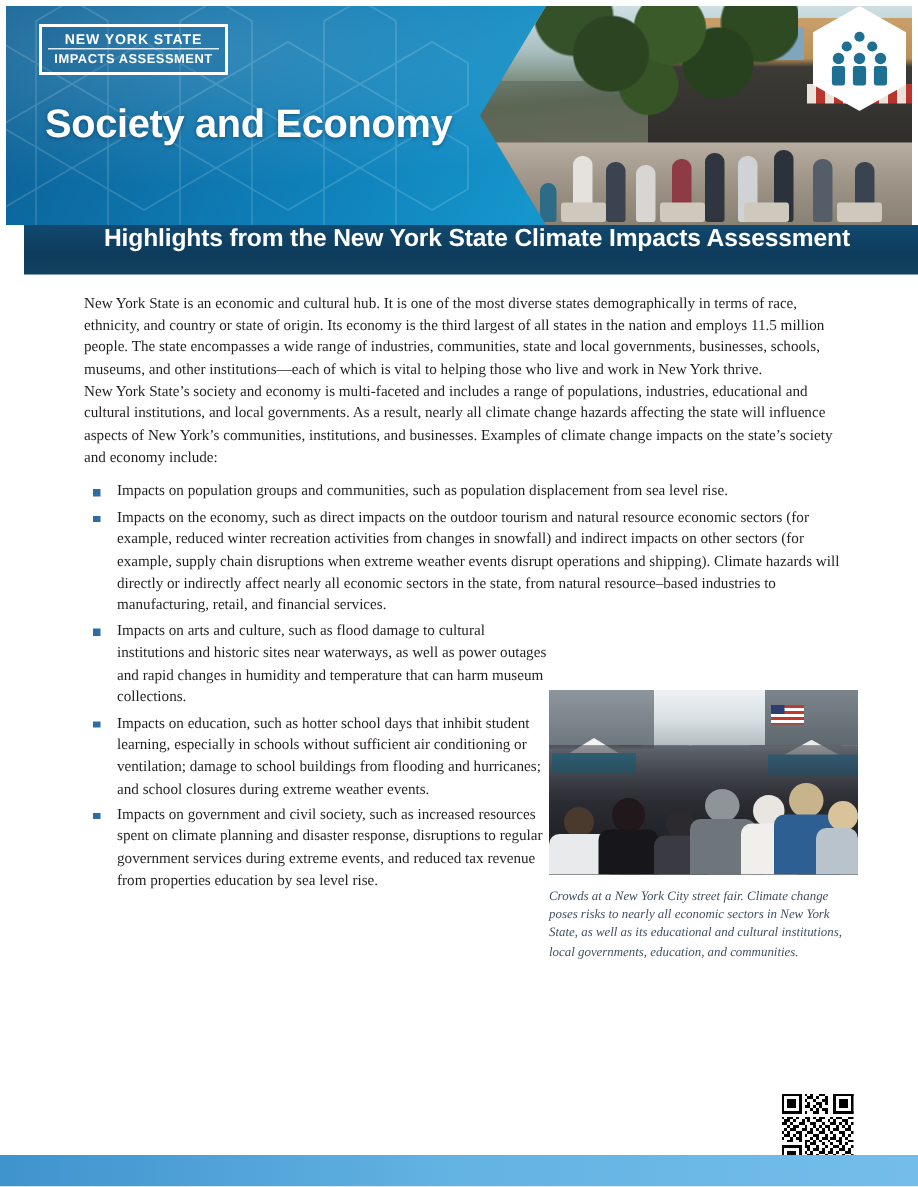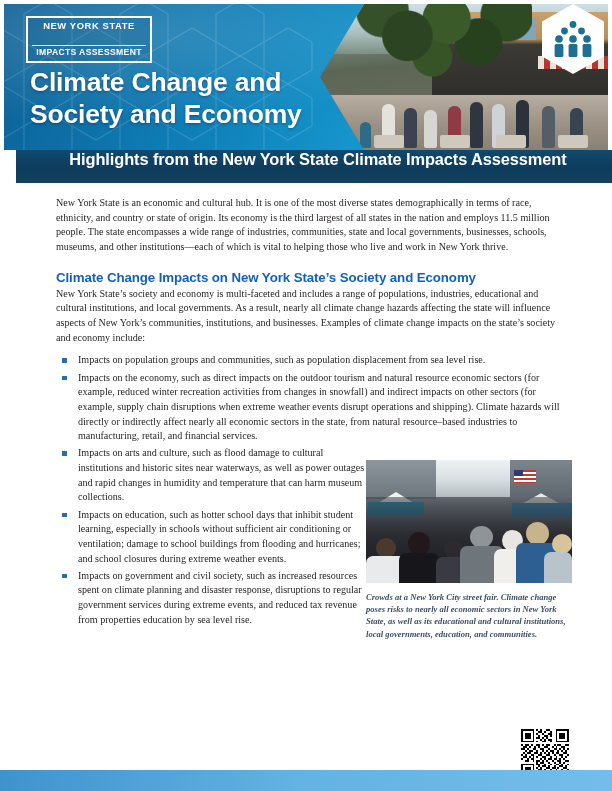--- a/index.html
+++ b/index.html
@@ -124,21 +124,21 @@
   }
   .logo-mid {
     color: #ffffff; font-size: 22.5px; font-weight: bold;
     letter-spacing: .2px; line-height: 1.02;
     position: relative; white-space: nowrap;
   }
   .logo-bot {
     color: #ffffff; font-size: 8.6px; font-weight: bold;
     letter-spacing: .35px; line-height: 1.2;
     border-top: 1px solid rgba(255,255,255,.85);
-    margin-top: 14px; padding-top: 1px;
+    margin-top: 1px; padding-top: 1px;
   }
 
   
   .banner {
     position: absolute;
     left: 16px; top: 150px;
     width: 604px; height: 33px;
     background: linear-gradient(180deg,#11496f 0%, #0e3c5c 55%, #10425f 100%);
     display: flex; align-items: flex-start; justify-content: center;
   }
@@ -195,21 +195,20 @@
     background: #2e6ca4;
   }
   ul.bullets > li b { font-weight: normal; }
   li.narrow { width: 310px; }
 
   
   .figure {
     position: absolute;
     left: 366px; top: 460px;
     width: 183px;
-    font-weight: bold;
   }
   .figure-img {
     position: relative;
     width: 206px; height: 123px;
     overflow: hidden;
     background: linear-gradient(180deg,#d6dde2 0%, #9aa4ab 26%, #4c5157 60%, #3a3d42 100%);
   }
   .fi-sky { position:absolute; left:0; top:0; width:100%; height:30%;
     background: linear-gradient(180deg,#eef2f4 0%, #d7dee2 55%, #b5bcc1 100%); }
   .fi-bldgL { position:absolute; left:0; top:0; width:34%; height:32%;
@@ -316,21 +315,20 @@
         <b style="left:238px;"></b>
       </div>
     </div>
 
     <div class="logo">
       <div class="logo-top">NEW YORK STATE</div>
       <div class="logo-bot">IMPACTS ASSESSMENT</div>
     </div>
 
     <div class="hero-title">
-      <div>Climate Change and</div>
       <div>Society and Economy</div>
     </div>
 
     <div class="hex-badge">
       <svg viewBox="0 0 40 38">
         <g fill="#1f6f93">
           <circle cx="20" cy="4.5" r="3.4"></circle>
           <circle cx="11.5" cy="11" r="3.4"></circle>
           <circle cx="28.5" cy="11" r="3.4"></circle>
           <circle cx="6" cy="19" r="3.8"></circle>
@@ -345,21 +343,20 @@
   </div>
 
   <div class="banner">
     <div class="banner-text">Highlights from the New York State Climate Impacts Assessment</div>
   </div>
 
   <div class="content">
 
     <p class="para intro">New York State is an economic and cultural hub. It is one of the most diverse states demographically in terms of race, ethnicity, and country or state of origin. Its economy is the third largest of all states in the nation and employs 11.5 million people. The state encompasses a wide range of industries, communities, state and local governments, businesses, schools, museums, and other institutions—each of which is vital to helping those who live and work in New York thrive.</p>
 
-    <h2 class="sec-head">Climate Change Impacts on New York State’s Society and Economy</h2>
 
     <p class="para intro">New York State’s society and economy is multi-faceted and includes a range of populations, industries, educational and cultural institutions, and local governments. As a result, nearly all climate change hazards affecting the state will influence aspects of New York’s communities, institutions, and businesses. Examples of climate change impacts on the state’s society and economy include:</p>
 
     <ul class="bullets">
       <li>
         <b>Impacts on population groups and communities,</b><span> such as population displacement from sea level rise.</span>
       </li>
       <li>
         <b>Impacts on the economy,</b><span> such as direct impacts on the outdoor tourism and natural resource economic sectors (for example, reduced winter recreation activities from changes in snowfall) and indirect impacts on other sectors (for example, supply chain disruptions when extreme weather events disrupt operations and shipping). Climate hazards will directly or indirectly affect nearly all economic sectors in the state, from natural resource–based industries to manufacturing, retail, and financial services.</span>
       </li>

